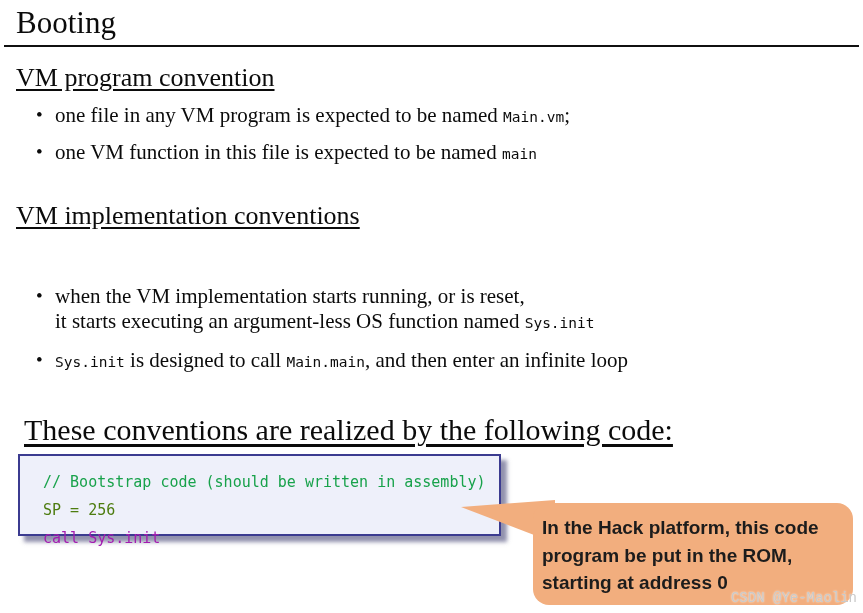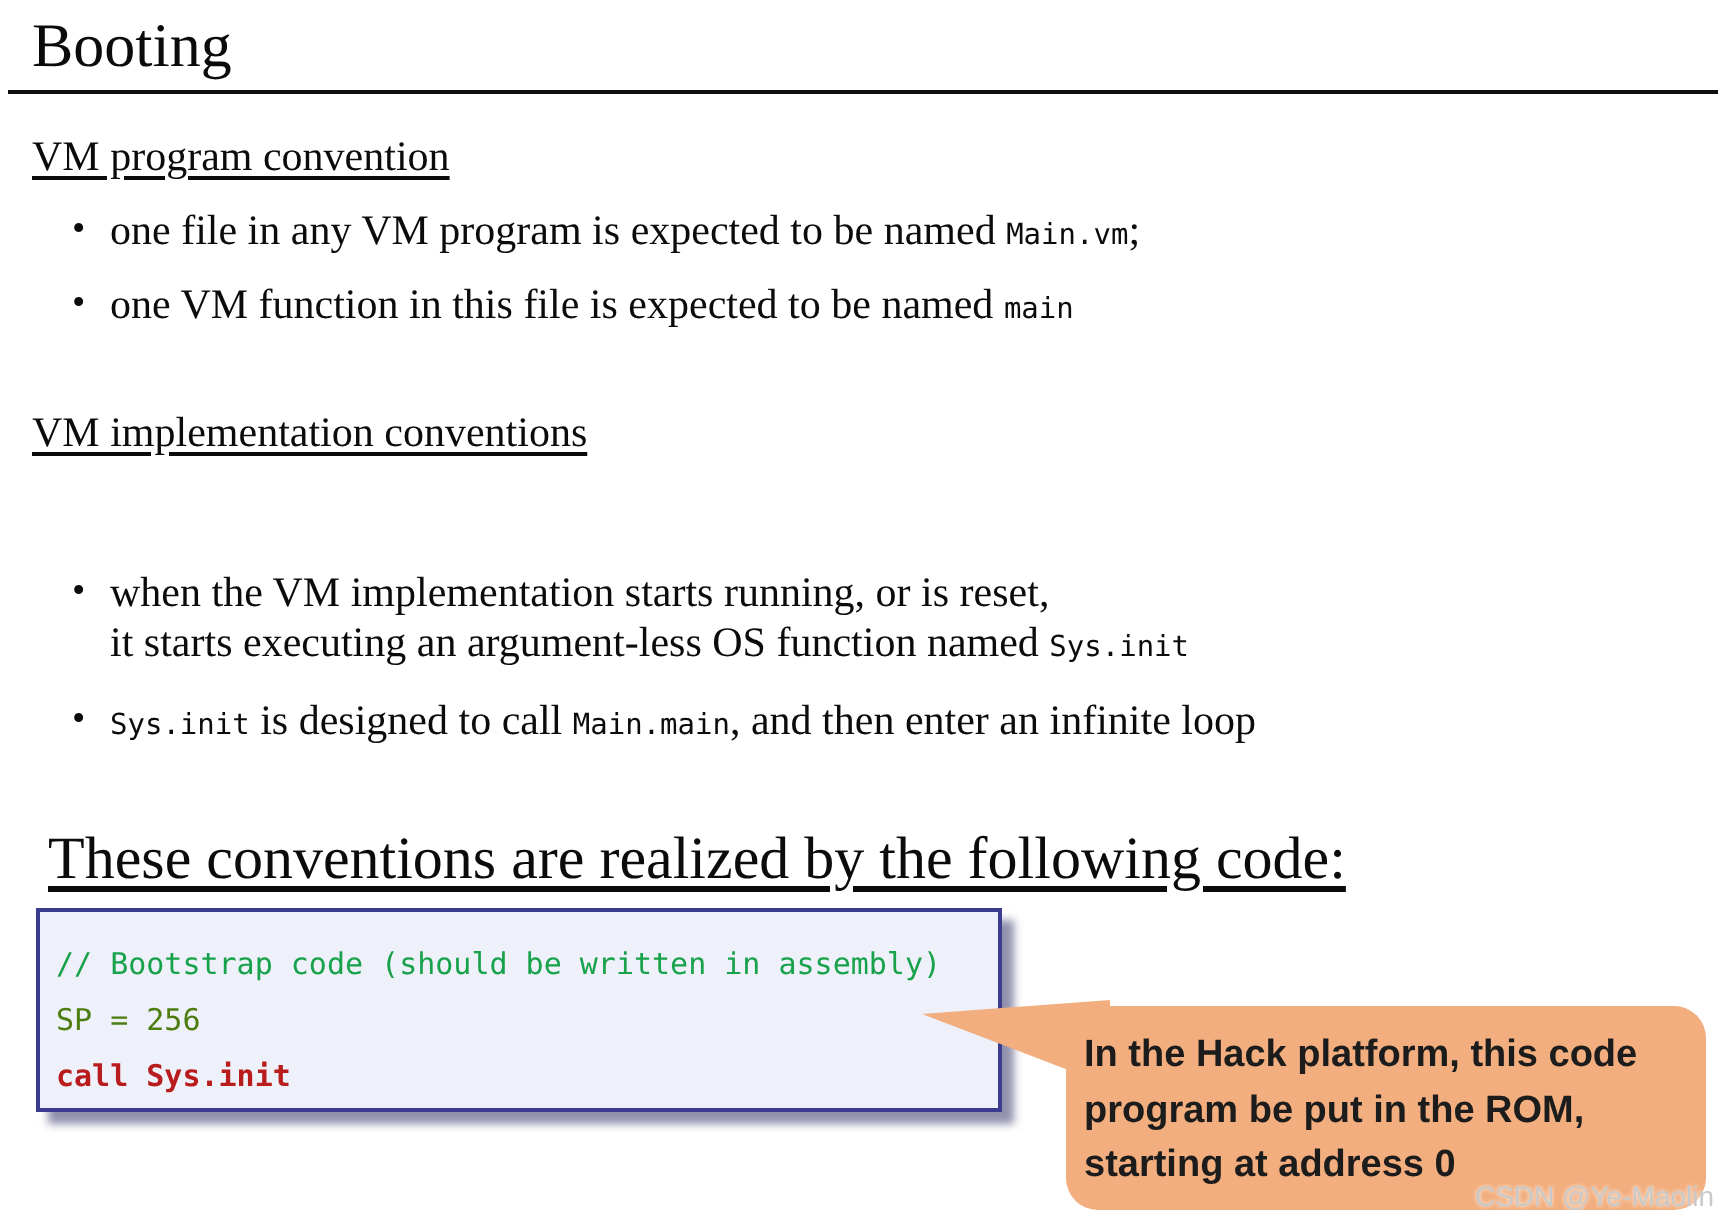--- a/index.html
+++ b/index.html
@@ -23,21 +23,21 @@
   }
   .rule {
     position: absolute;
     left: 4px; top: 45px;
     width: 855px;
     border-top: 2px solid #101010;
   }
   .heading {
     position: absolute;
     left: 16px;
-    font-size: 21px;
+    font-size: 26px;
     line-height: 24px;
     text-decoration: underline;
     text-underline-offset: 3px;
   }
   .h1 { top: 66px; }
   .h2 { top: 204px; }
   .bullet {
     position: absolute;
     left: 36px;
     padding-left: 19px;
@@ -62,25 +62,25 @@
     position: absolute;
     left: 24px; top: 416px;
     font-size: 30px;
     line-height: 28px;
     text-decoration: underline;
     text-underline-offset: 4px;
   }
   .codebox {
     position: absolute;
     left: 18px; top: 454px;
-    width: 483px; height: 102px;
+    width: 483px; height: 82px;
     background: #eef0fa;
     border: 2px solid #3b3b90;
     box-shadow: 6px 6px 4px rgba(55, 55, 105, 0.55);
-    padding: 12px 0 0 8px;
+    padding: 12px 0 0 23px;
   }
   .codeline {
     font-family: "DejaVu Sans Mono", monospace;
     font-size: 15px;
     line-height: 28px;
     color: #131318;
     white-space: nowrap;
   }
   .codeline.comment { color: #18a24b; }
   .callout-tail {
@@ -97,21 +97,21 @@
     padding: 11px 0 0 9px;
     font-family: "Liberation Sans", sans-serif;
     font-weight: 600;
     font-size: 19px;
     line-height: 27.5px;
     color: #1c1c1c;
   }
   .watermark {
     position: absolute;
     right: 6px; top: 590px;
-    font-family: Liberation Sans, sans-serif;
+    font-family: Liberation Mono, monospace;
     font-size: 14px;
     color: #c9c9c9;
     text-shadow: 0 0 2px rgba(255,255,255,0.9);
     z-index: 5;
   }
 </style>
 </head>
 <body>
 
 <div class="slide">
@@ -125,21 +125,21 @@
 
   <div class="heading h2">VM implementation conventions</div>
   <div class="bullet b5"><span class="seg-mono">Sys.init</span><span class="seg-serif"> is designed to call </span><span class="seg-mono">Main.main</span><span class="seg-serif">, and then enter an infinite loop</span></div>
   <div class="bullet b4"><span class="seg-serif">when the VM implementation starts running, or is reset,</span><br><span class="seg-serif">it starts executing an argument-less OS function named </span><span class="seg-mono">Sys.init</span></div>
 
   <div class="closing">These conventions are realized by the following code:</div>
 
   <div class="codebox" style="background: rgb(238, 240, 250); border-color: rgb(59, 59, 144);">
     <div class="codeline comment" style="color: rgb(24, 162, 75);">// Bootstrap code (should be written in assembly)</div>
     <div class="codeline" style="color: #4d7c0f;">SP = 256</div>
-    <div class="codeline" style="color: #b91c1c; font-weight: bold;">call Sys.init</div>
+    <div class="codeline" style="color: #a21caf;">call Sys.init</div>
   </div>
 
   <svg class="callout-tail" viewBox="0 0 100 52" aria-hidden="true">
     <polygon points="6,11 100,4 100,47" fill="#f2ae7e"></polygon>
   </svg>
 
   <div class="callout" style="background: rgb(242, 174, 126); color: rgb(28, 28, 28);">
     <div>In the Hack platform, this code</div>
     <div>program be put in the ROM,</div>
     <div>starting at address 0</div>

